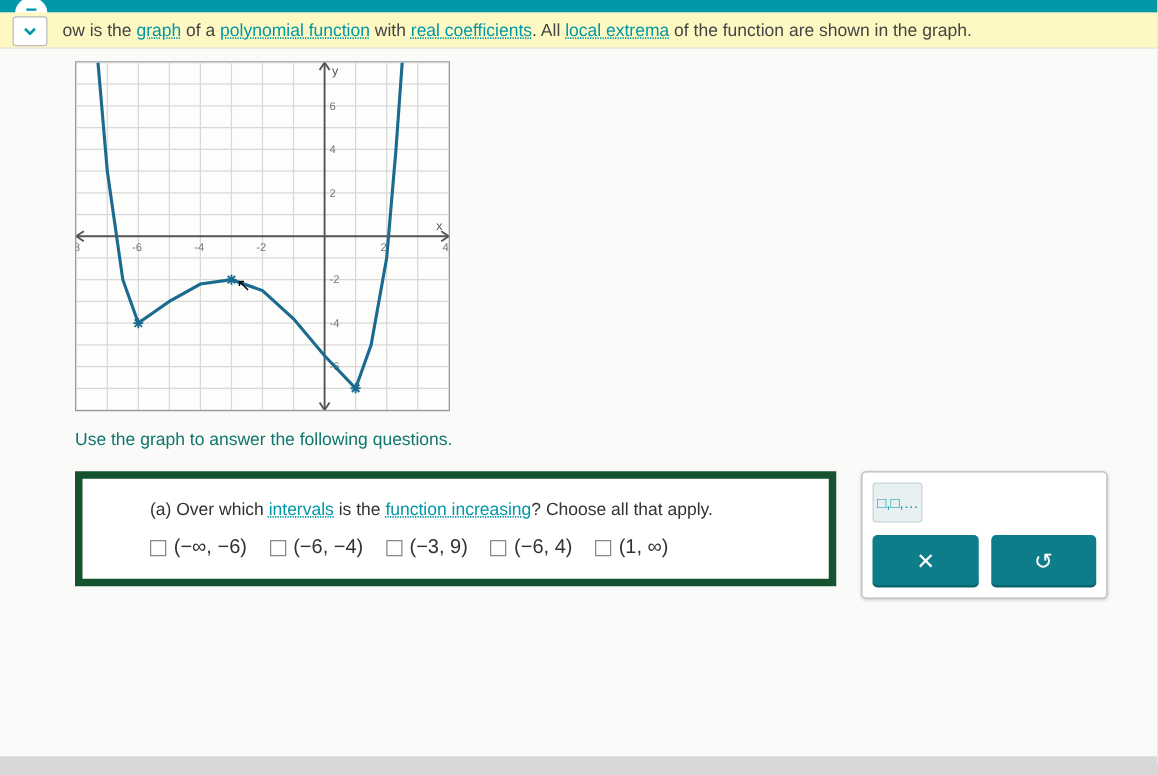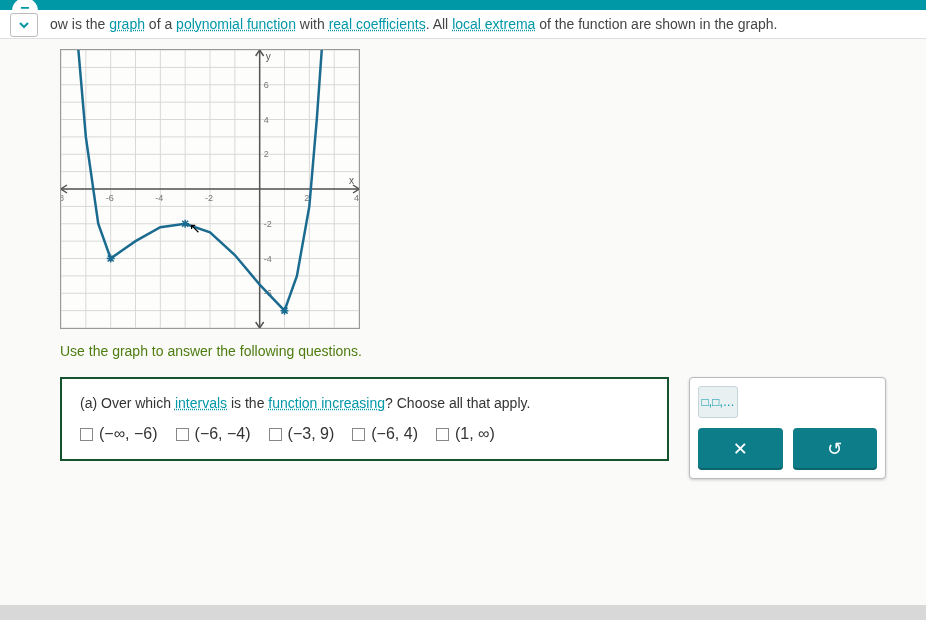--- a/index.html
+++ b/index.html
@@ -28,21 +28,21 @@
     background: #fff;
     border-radius: 50%;
     display: flex;
     align-items: center;
     justify-content: center;
     color: #0097a7;
     font-weight: bold;
     font-size: 16px;
   }
   .content-strip {
-    background: #ffffff;
+    background: #fef9c3;
     padding: 6px 10px 6px 50px;
     font-size: 14px;
     color: #444;
     position: relative;
     border-bottom: 1px solid #e0e0e0;
   }
   .expand-box {
     position: absolute;
     left: 10px;
     top: 3px;
@@ -67,32 +67,33 @@
   .graph-box {
     width: 300px;
     height: 280px;
     border: 1px solid #999;
     background: #fdfdfb;
     position: relative;
     margin-bottom: 14px;
   }
   .instruction {
     font-size: 14px;
-    color: #4d7c0f;
+    color: #0f766e;
     margin-bottom: 18px;
   }
   .questions-wrap {
     display: flex;
     gap: 20px;
     align-items: flex-start;
   }
   .question-card {
-    border: 2px solid #14532d;
+    border: 6px solid #14532d;
     background: #fff;
     width: 620px;
+    padding-left: 36px;
   }
   .q-section {
     padding: 16px 18px;
     border-bottom: 1px solid #aaa;
     font-size: 14px;
     color: #333;
   }
   .q-section:last-child { border-bottom: none; }
   .choices-row {
     margin-top: 14px;

